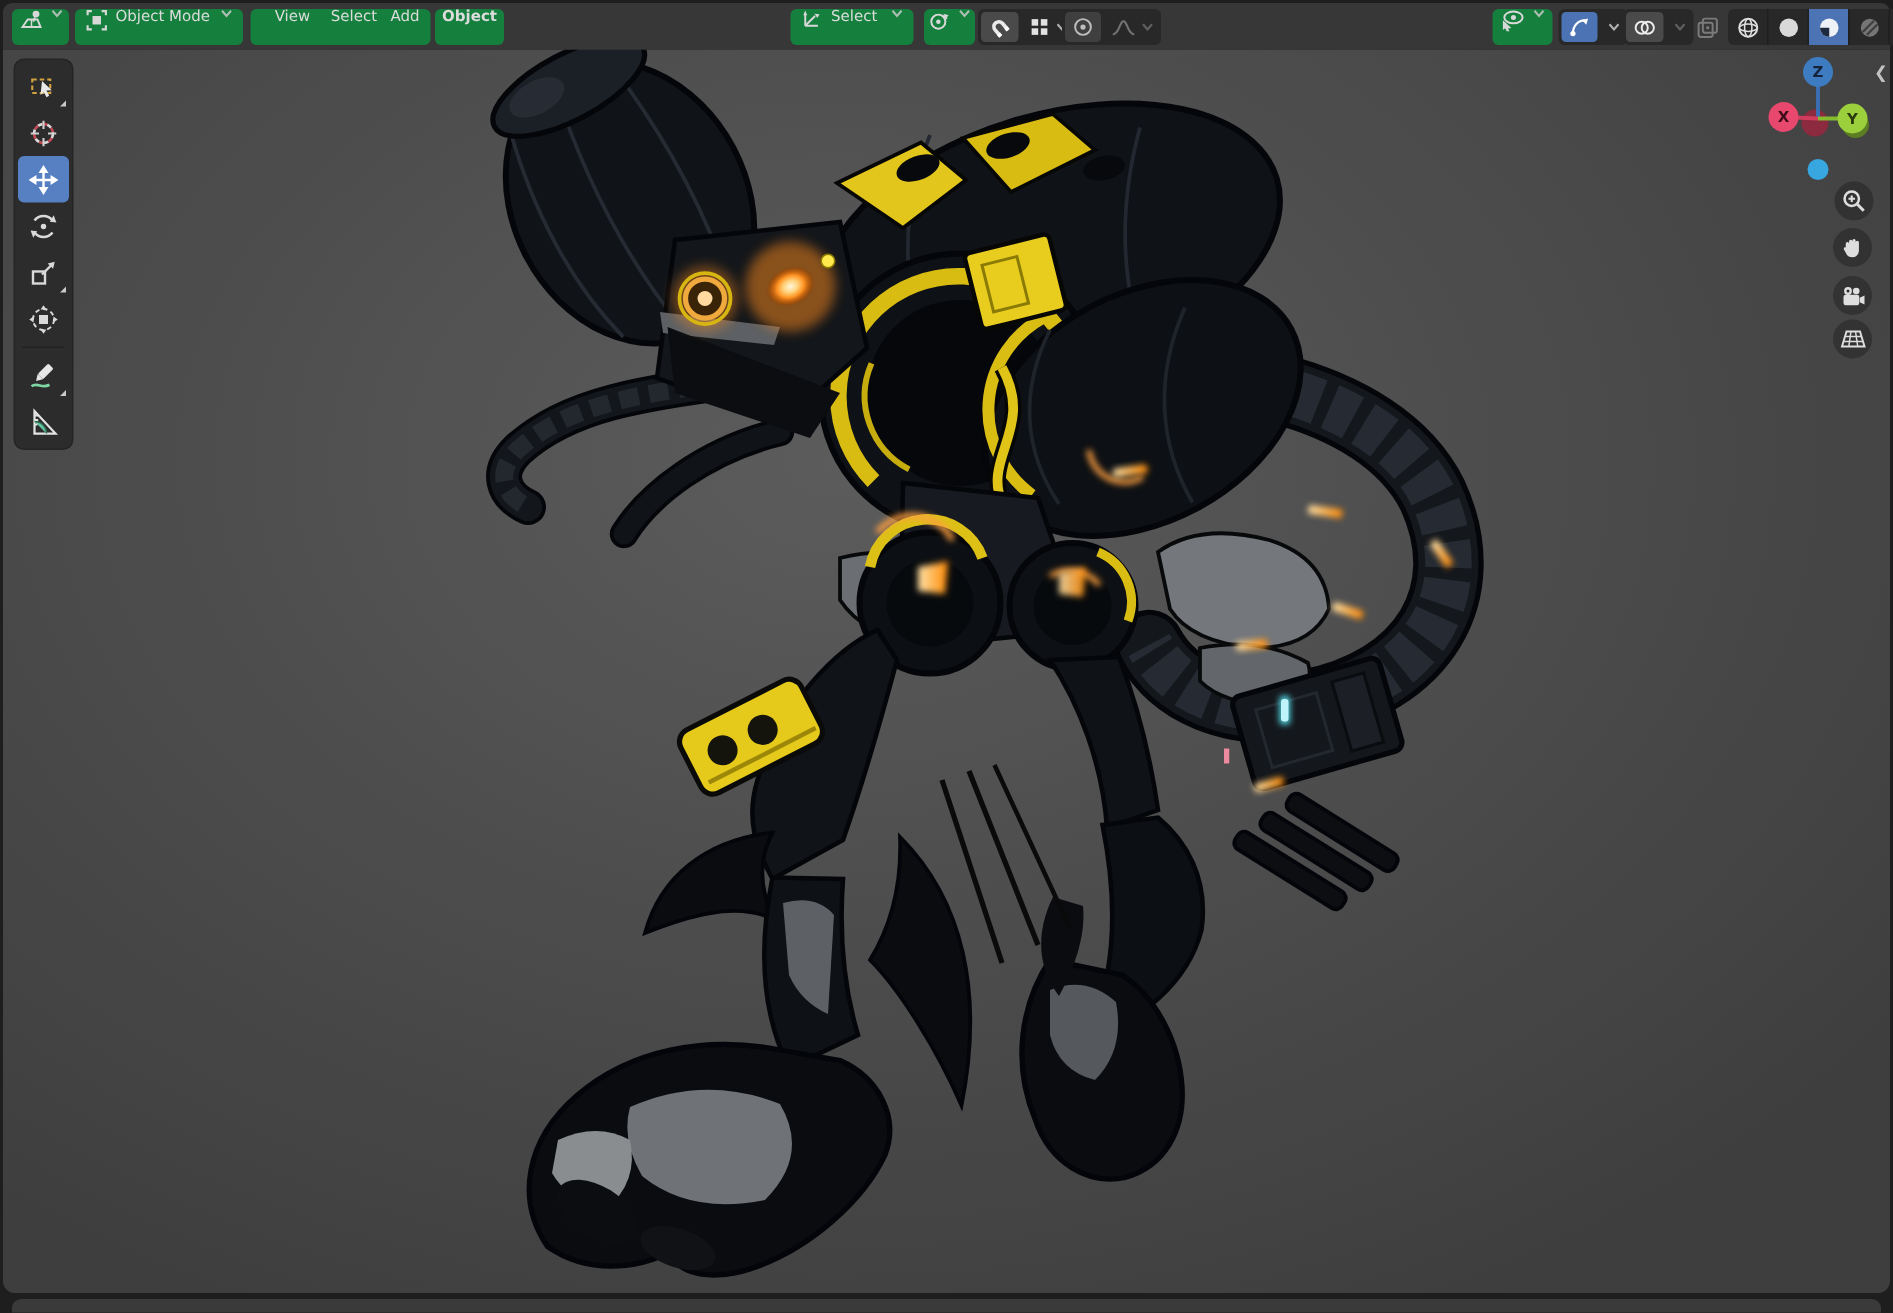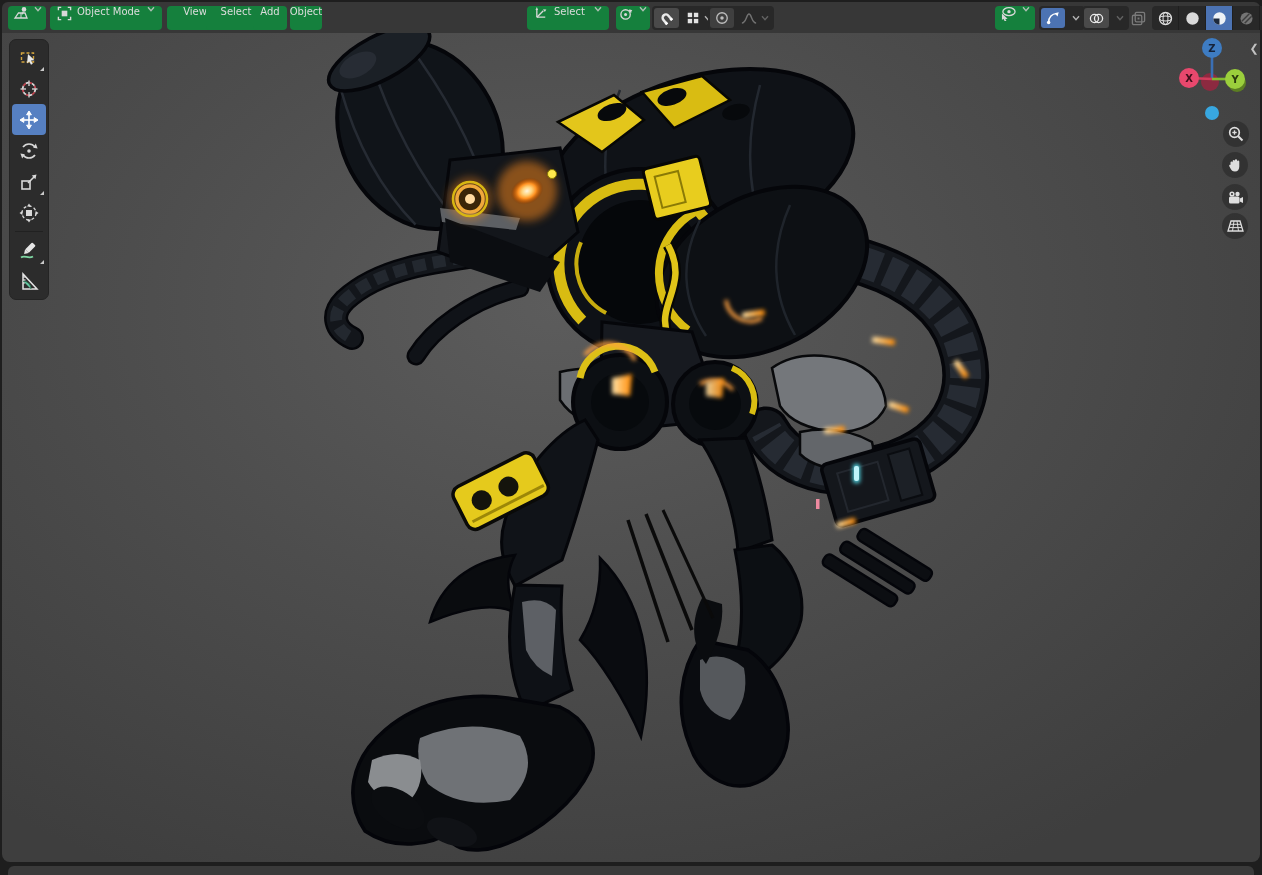--- a/index.html
+++ b/index.html
@@ -259,21 +259,21 @@
 
     <div class="hbtn" style="left:165px;width:56px;">
         <span>View</span>
       </div>
     <div class="hbtn" style="left:204px;width:60px;">
         <span>Select</span>
       </div>
     <div class="hbtn" style="left:251px;width:34px;">
         <span>Add</span>
       </div>
-    <div class="hbtn" style="left:288px;width:32px;">
+    <div class="hbtn" style="left:288px;width:46px;font-weight:bold;">
         <span>Object</span>
       </div>
 
     <div class="hbtn" style="left:525px;width:82px;justify-content:flex-start;">
       <svg width="15" height="14" viewBox="0 0 16 15">
         <g stroke="#d8d8d8" stroke-width="1.4" fill="none">
           <path d="M3 12 L3 4 M3 12 L12 12"></path>
             <path d="M3 12 L10 5"></path>
         </g>
         <polygon points="3,1 1.6,4.4 4.4,4.4" fill="#d8d8d8"></polygon>

